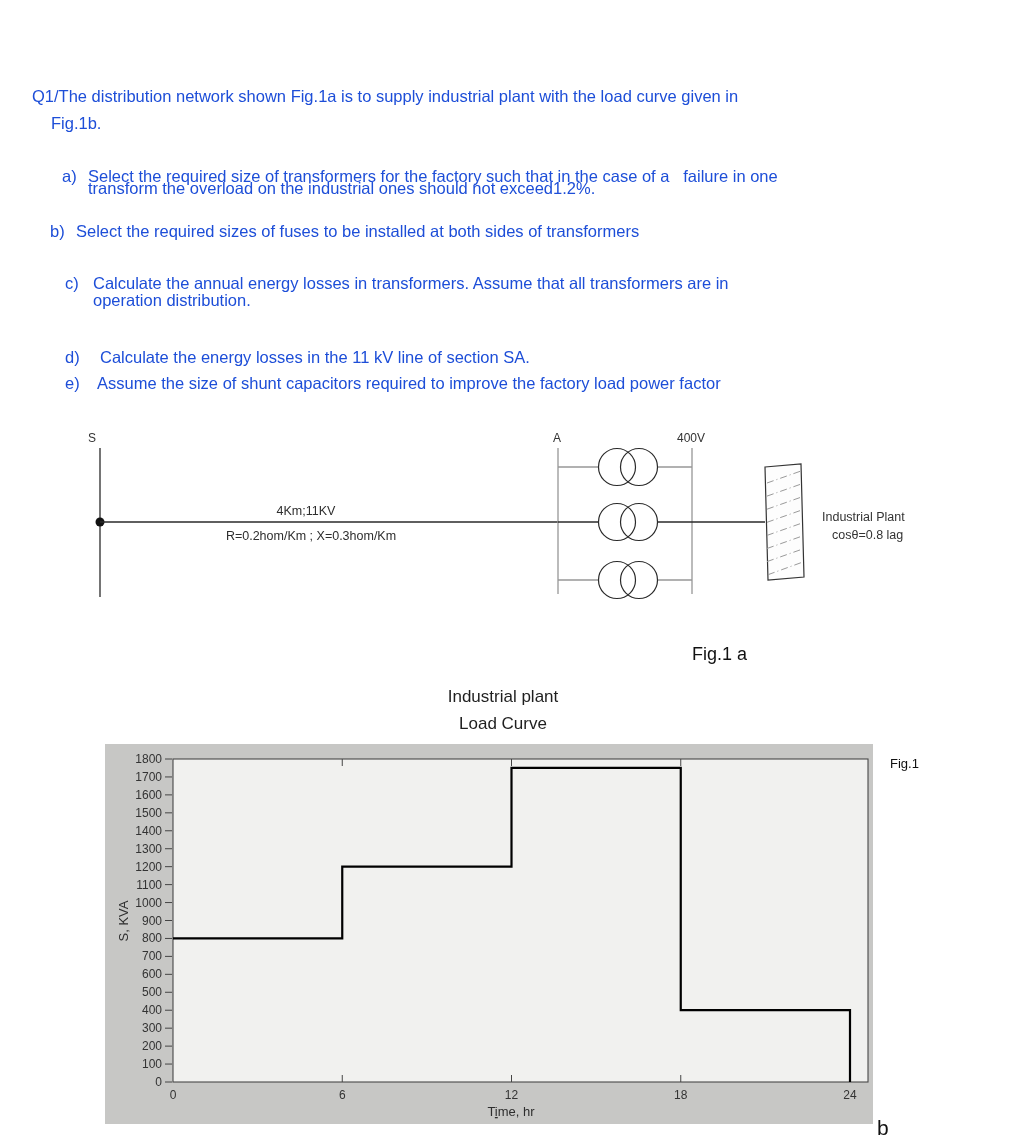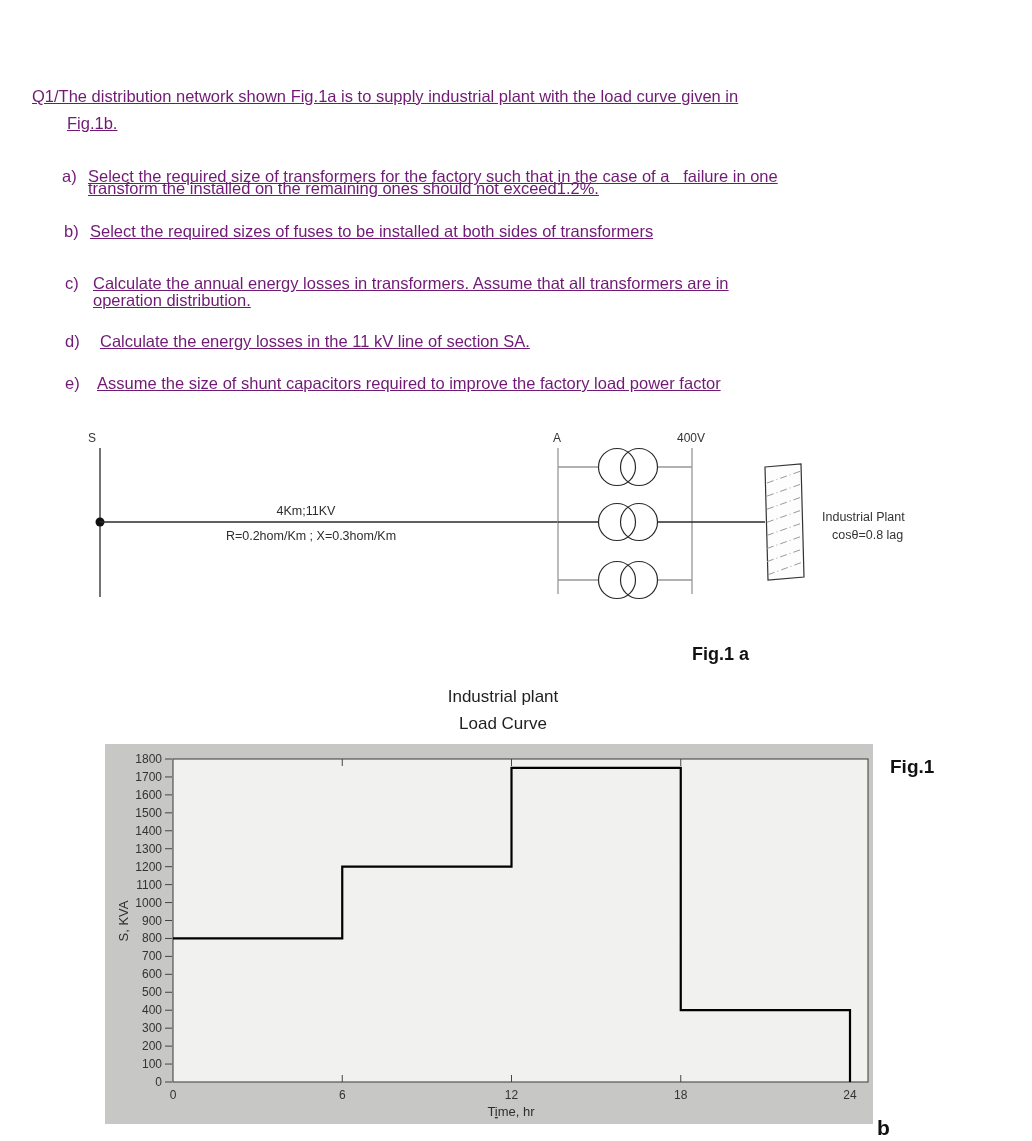--- a/index.html
+++ b/index.html
@@ -2,55 +2,55 @@
 <html><head>
 <meta charset="utf-8">
 <style>
   html,body{margin:0;padding:0;}
   body{
     width:1032px;height:1141px;position:relative;background:#ffffff;
     font-family:"Liberation Sans","DejaVu Sans",sans-serif;
     color:#1b1b1b;overflow:hidden;
   }
   .abs{position:absolute;}
-  .tline{position:absolute;font-size:16.5px;line-height:20px;white-space:pre;color:#701a75;text-decoration:underline;}
+  .tline{position:absolute;font-size:16.5px;line-height:20px;white-space:pre;color:#1d4ed8;}
   .il{display:inline-block;}
   .chart-title{position:absolute;left:353px;width:300px;text-align:center;font-size:17px;color:#1f1f1f;}
-  .figlbl{position:absolute;font-weight:bold;color:#111;}
+  .figlbl{position:absolute;font-weight:normal;color:#111;}
   svg text{font-family:"Liberation Sans","DejaVu Sans",sans-serif;}
   .diag-lbl{font-size:12px;fill:#333;}
   .line-lbl{font-size:12.5px;fill:#2e2e2e;}
   .panel{fill:#c7c7c5;}
   .plot{fill:#f1f1ef;stroke:#474747;stroke-width:1.1;}
   .tick line{stroke:#444;stroke-width:1;}
   .ticklbl text{font-size:12px;fill:#333;}
   .axis-lbl{font-size:13px;fill:#2e2e2e;}
   .ul{text-decoration:underline;}
   #curve{fill:none;stroke:#000;stroke-width:2.2;stroke-linejoin:miter;}
   .busline{stroke:#979797;stroke-width:1.3;}
   .wire{stroke:#2a2a2a;stroke-width:1.3;fill:none;}
   .tx{stroke:#2a2a2a;stroke-width:1.2;fill:none;}
   .hatch{stroke:#9a9a9a;stroke-width:1;stroke-dasharray:7 3 1 3;}
 </style>
 </head>
 <body>
 
 <div>
   <div class="tline" style="left:32px;top:86px">Q1/The distribution network shown Fig.1a is to supply industrial plant with the load curve given in</div>
-  <div class="tline" style="left:67px;top:113px">Fig.1b.</div>
+  <div class="tline" style="left:51px;top:113px">Fig.1b.</div>
 
   <div class="tline" style="left:62px;top:166px"><span class="il" style="width:26px">a)</span><span>Select the required size of transformers for the factory such that in the case of a   failure in one</span></div>
-  <div class="tline" style="left:88px;top:178px">transform the installed on the remaining ones should not exceed1.2%.</div>
+  <div class="tline" style="left:88px;top:178px">transform the overload on the industrial ones should not exceed1.2%.</div>
 
-  <div class="tline" style="left:64px;top:221px"><span class="il" style="width:26px">b)</span><span>Select the required sizes of fuses to be installed at both sides of transformers</span></div>
+  <div class="tline" style="left:50px;top:221px"><span class="il" style="width:26px">b)</span><span>Select the required sizes of fuses to be installed at both sides of transformers</span></div>
 
   <div class="tline" style="left:65px;top:273px"><span class="il" style="width:28px">c)</span><span>Calculate the annual energy losses in transformers. Assume that all transformers are in</span></div>
   <div class="tline" style="left:93px;top:290px">operation distribution.</div>
 
-  <div class="tline" style="left:65px;top:331px"><span class="il" style="width:35px">d)</span><span>Calculate the energy losses in the 11 kV line of section SA.</span></div>
+  <div class="tline" style="left:65px;top:347px"><span class="il" style="width:35px">d)</span><span>Calculate the energy losses in the 11 kV line of section SA.</span></div>
 
   <div class="tline" style="left:65px;top:373px"><span class="il" style="width:32px">e)</span><span>Assume the size of shunt capacitors required to improve the factory load power factor</span></div>
 </div>
 
 <svg class="abs" style="left:0;top:420px" width="1032" height="260" viewBox="0 420 1032 260">
 
   <text x="88" y="442" class="diag-lbl">S</text>
   <line x1="100" y1="448" x2="100" y2="597" class="wire"></line>
   <circle cx="100" cy="522" r="4.5" fill="#111"></circle>
 
@@ -163,14 +163,14 @@
       <text x="237.25" y="355" text-anchor="middle">6</text>
       <text x="406.5" y="355" text-anchor="middle">12</text>
       <text x="575.75" y="355" text-anchor="middle">18</text>
       <text x="745" y="355" text-anchor="middle">24</text>
     </g>
   <path id="curve" d="M68 194.44444444444446 H237.25 V122.66666666666666 H406.5 V23.97222222222223 H575.75 V266.22222222222223 H745 V338"></path>
   <text transform="rotate(-90 23 177)" x="23" y="177" text-anchor="middle" class="axis-lbl">S, KVA</text>
   <text x="406" y="372" text-anchor="middle" class="axis-lbl"><tspan>T</tspan><tspan class="ul">i</tspan><tspan>me, hr</tspan></text>
 </svg>
 
-<div class="figlbl" style="left:890px;top:756px;font-size:19px">Fig.1</div>
+<div class="figlbl" style="left:890px;top:756px;font-size:13px">Fig.1</div>
 <div class="figlbl" style="left:877px;top:1116px;font-size:21px">b</div>
 
 </body></html>

